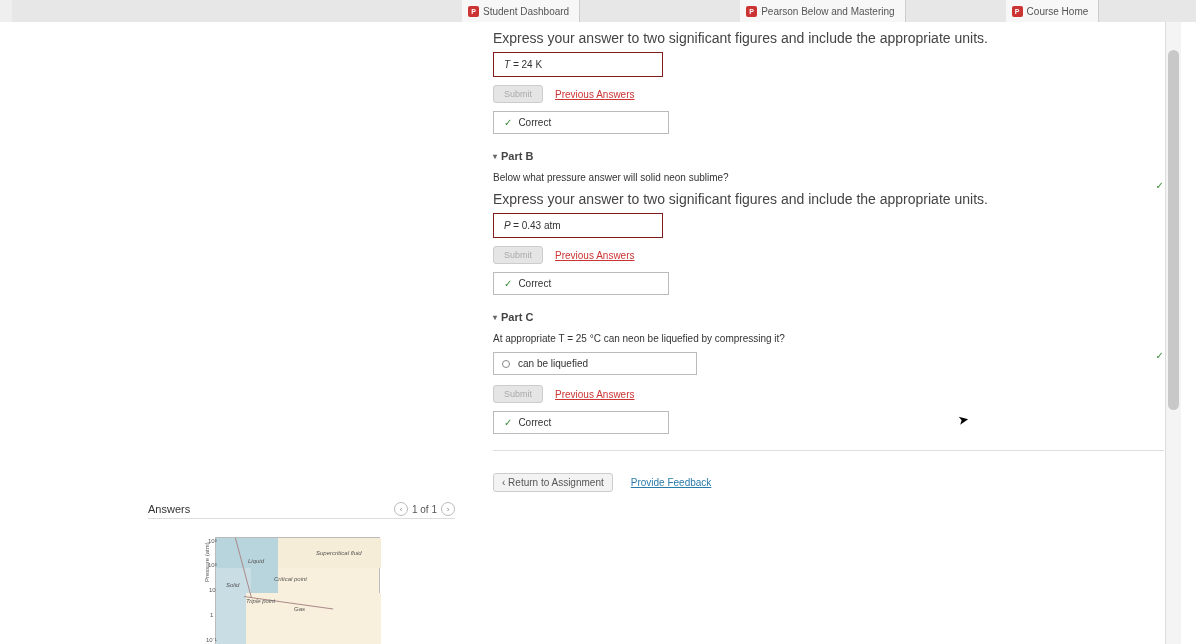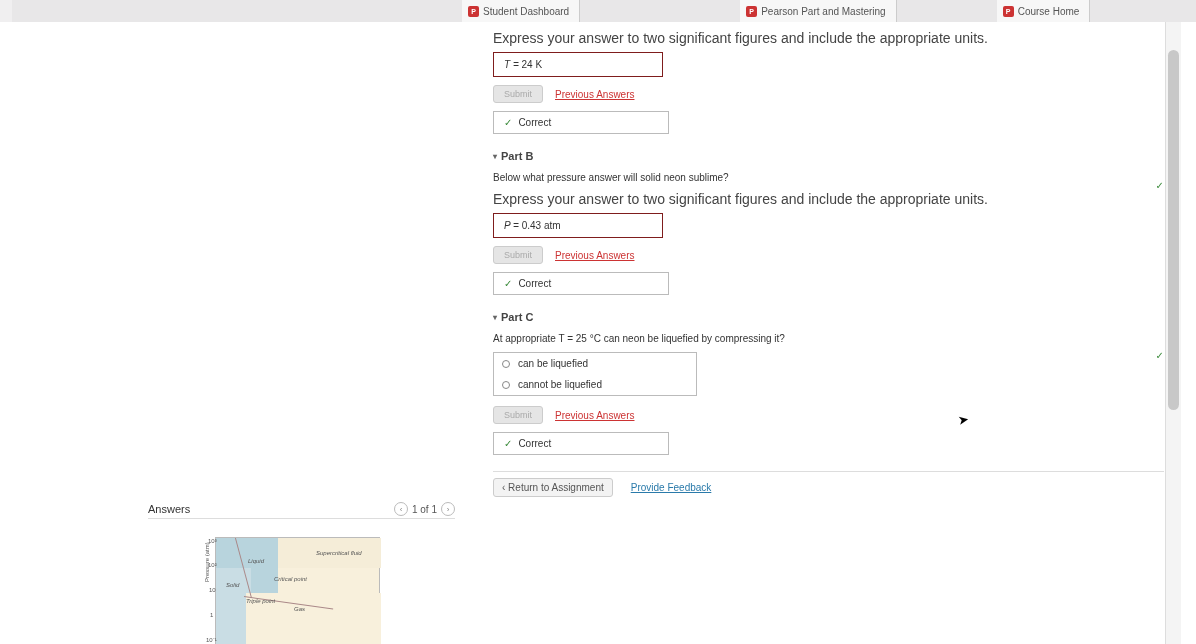--- a/index.html
+++ b/index.html
@@ -29,41 +29,41 @@
 .link{color:#c33;font-size:10px;text-decoration:underline;cursor:pointer}
 .correct-box{border:1px solid #bbb;padding:5px 10px;width:176px;display:flex;align-items:center;gap:6px;font-size:10px;color:#333;margin-bottom:16px}
 .check{color:#3a8a3a;font-size:10px}
 .part-head{font-size:11px;font-weight:bold;color:#444;margin:8px 0 10px;display:flex;align-items:center;gap:4px}
 .caret{font-size:8px;color:#666}
 .q-text{font-size:10px;color:#333;margin-bottom:8px}
 .choice-box{border:1px solid #bbb;width:204px;margin-bottom:10px}
 .choice{padding:5px 10px 5px 24px;font-size:10px;color:#333;position:relative}
 .choice+.choice{border-top:0}
 .radio{position:absolute;left:8px;top:7px;width:8px;height:8px;border:1px solid #888;border-radius:50%}
-.footer-links{border-top:1px solid #ddd;padding-top:6px;margin-top:6px;display:flex;gap:18px;align-items:center}
+.footer-links{border-top:1px solid #ddd;padding-top:22px;margin-top:6px;display:flex;gap:18px;align-items:center}
 .return-btn{background:#f3f3f3;border:1px solid #ccc;padding:3px 8px;font-size:10px;color:#555;border-radius:3px}
 .feedback-link{color:#2a7aaa;font-size:10px;text-decoration:underline}
 .scroll-track{position:absolute;right:15px;top:22px;bottom:0;width:16px;background:#f4f4f4;border-left:1px solid #ddd}
 .scroll-thumb{position:absolute;left:2px;right:2px;top:28px;height:360px;background:#c8c8c8;border-radius:6px}
 .checkmark-side{position:absolute;right:32px;font-size:10px;color:#3a8a3a}
 .cursor{position:absolute;left:958px;top:412px;font-size:13px;color:#000;transform:rotate(-10deg)}
 .pd-line1{position:absolute;left:35px;top:0;width:1px;height:60px;background:#a88;transform:skewX(15deg);transform-origin:bottom}
 .pd-line2{position:absolute;left:28px;top:58px;width:90px;height:1px;background:#a88;transform:rotate(8deg);transform-origin:left}
 </style>
 </head>
 <body>
 
 <div class="tabs">
   <div class="tab" style="margin-left:450px">
     <span class="tab-icon">P</span>
     <span>Student Dashboard</span>
   </div>
   <div class="tab" style="margin-left:160px">
     <span class="tab-icon">P</span>
-    <span>Pearson Part and Mastering</span>
+    <span>Pearson Below and Mastering</span>
   </div>
   <div class="tab" style="margin-left:100px">
     <span class="tab-icon">P</span>
     <span>Course Home</span>
   </div>
 </div>
 
 <div class="page">
 
   <div class="left-panel">
@@ -142,24 +142,20 @@
     </div>
     <span class="checkmark-side" style="top:328px">✓</span>
     <div class="q-text">
       <span>At appropriate </span><span class="var">T = 25 °C</span><span> can neon be liquefied by compressing it?</span>
     </div>
     <div class="choice-box">
       <div class="choice">
         <span class="radio"></span>
         <span>can be liquefied</span>
       </div>
-      <div class="choice">
-        <span class="radio"></span>
-        <span>cannot be liquefied</span>
-      </div>
     </div>
     <div class="btn-row">
       <button class="submit-btn">Submit</button>
       <a class="link">Previous Answers</a>
     </div>
     <div class="correct-box">
       <span class="check">✓</span>
       <span>Correct</span>
     </div>
 

